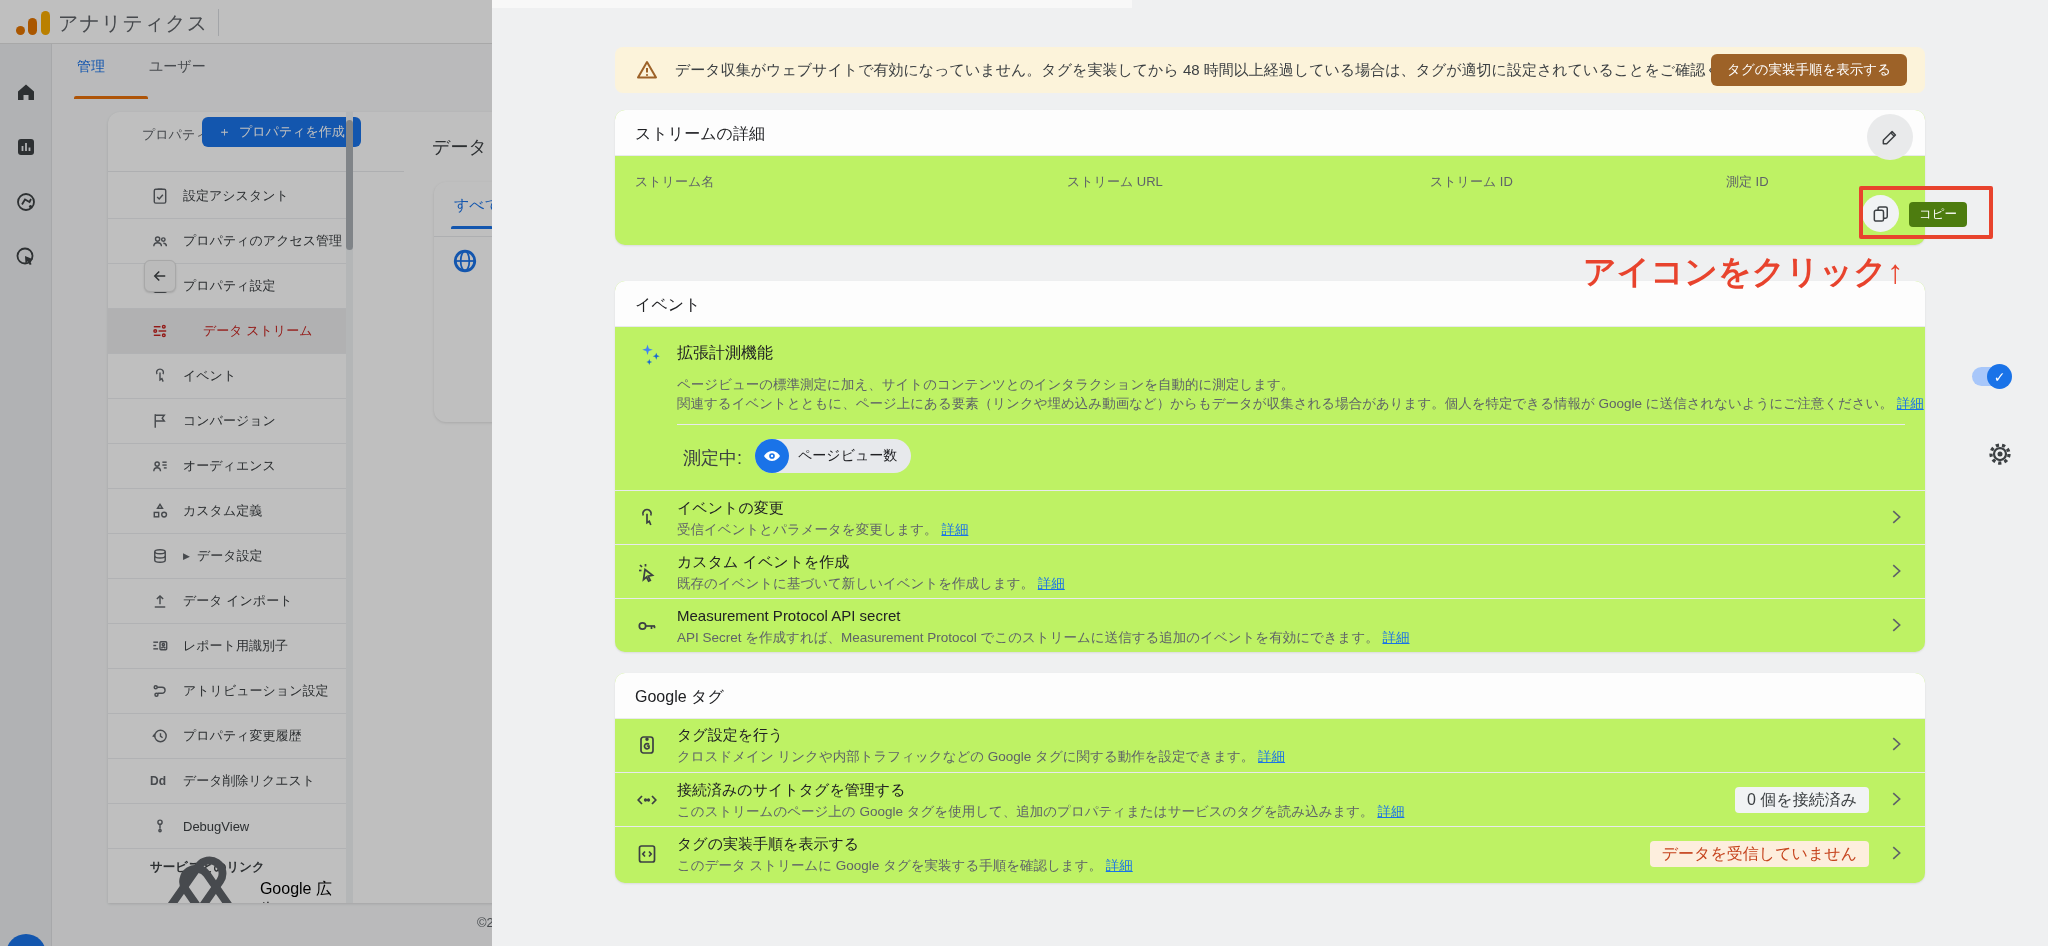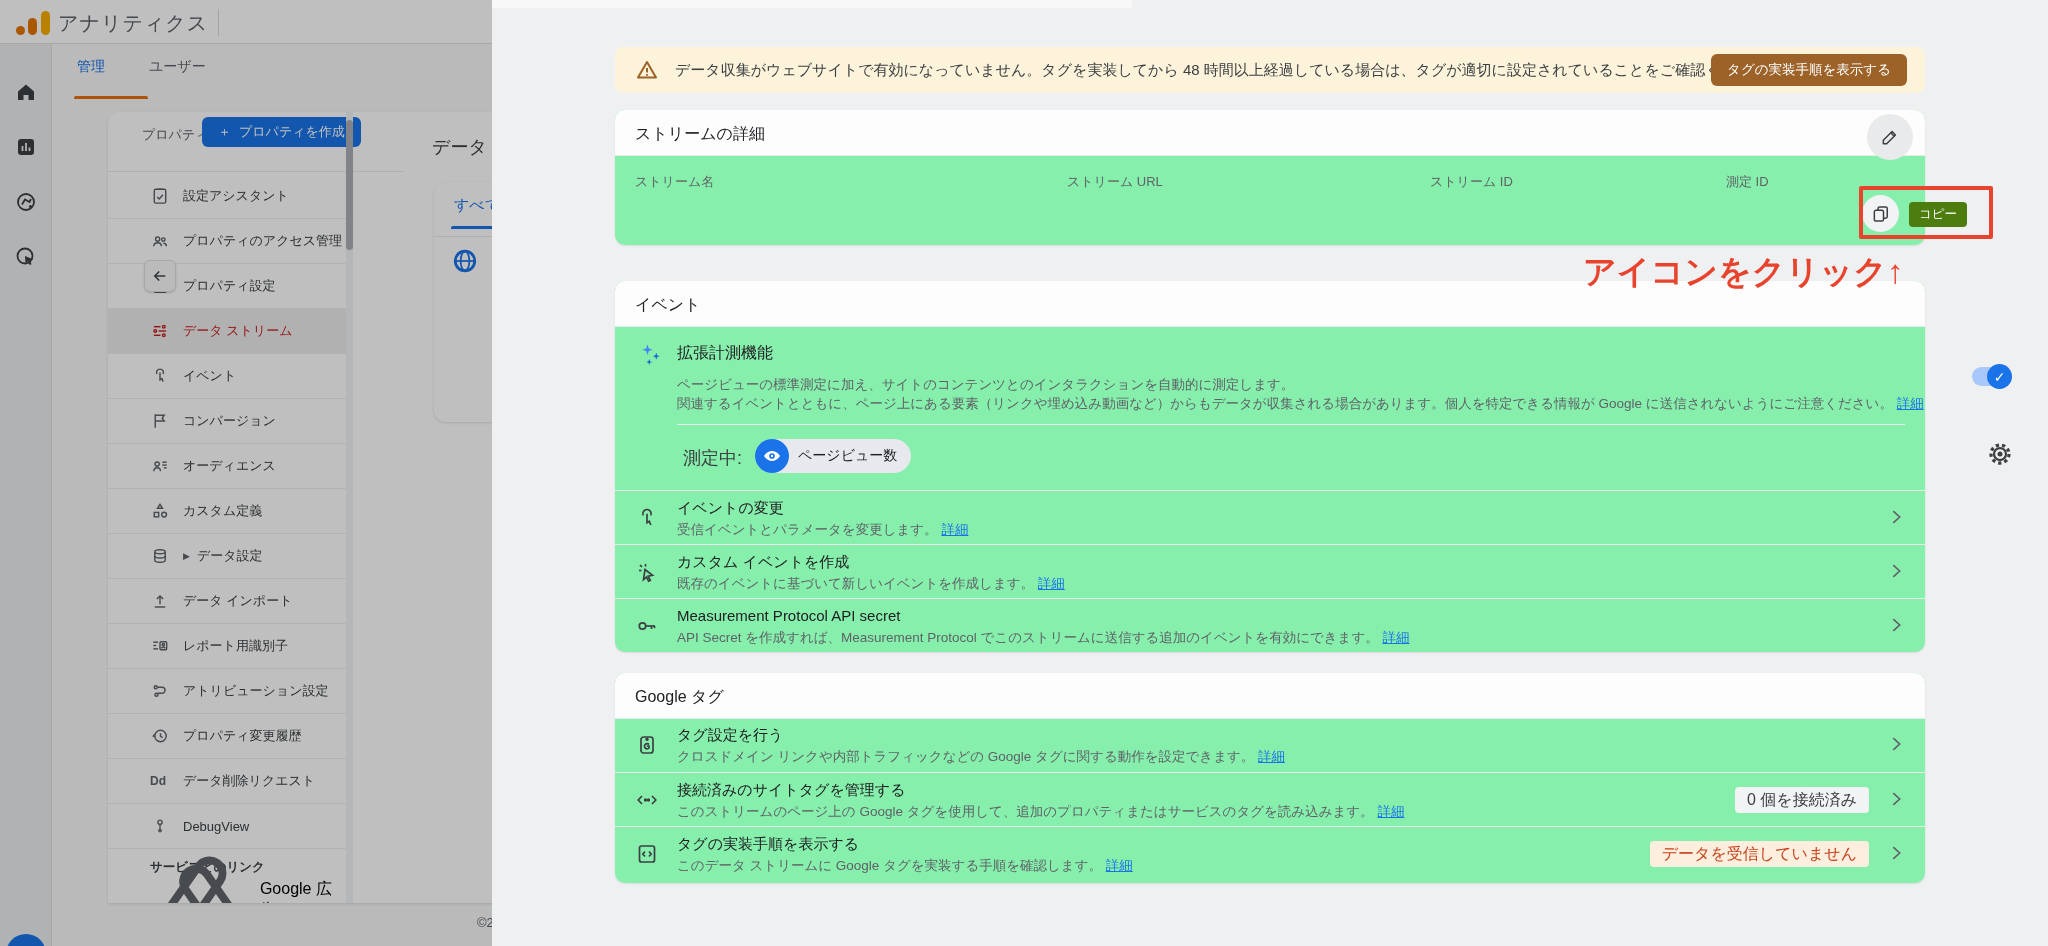--- a/index.html
+++ b/index.html
@@ -28,21 +28,21 @@
   #prop-label { position:absolute; left:34px; top:14px; font-size:13px; color:#5f6368; }
   #create-prop-btn { position:absolute; left:94px; top:5px; height:30px; padding:0 16px; background:#1a73e8; color:#fff; font-size:13px; border:none; border-radius:6px; display:flex; align-items:center; gap:8px; }
   #menu-divider-top { position:absolute; left:0; top:59px; width:296px; height:1px; background:#e8eaed; }
   #menu-scrollbar { position:absolute; left:238px; top:8px; width:7px; height:130px; background:#9aa0a6; border-radius:4px; opacity:.8; }
   #menu-scroll-track { position:absolute; left:238px; top:0; width:7px; height:791px; background:#f1f3f4; }
 
   #menu { position:absolute; left:0; top:62px; width:238px; }
   .mrow { position:relative; width:238px; height:45px; display:flex; align-items:center; border-bottom:1px solid #eceef0; }
   .mrow .mi { margin-left:42px; width:20px; height:20px; flex:none; }
   .mrow .mlabel { margin-left:13px; font-size:13px; color:#3c4043; white-space:nowrap; }
-  .mrow.sel { background:#ededee; }
+  .mrow.sel { background:#ededee;gap:20px; }
   .mrow.sel .mlabel { color:#c5221f; }
   .mi path, .mi rect, .mi circle, .mi line, .mi ellipse, .mi polyline { stroke:#5f6368; stroke-width:1.5; fill:none; }
   .mrow.sel .mi path, .mrow.sel .mi circle, .mrow.sel .mi line { stroke:#c5221f; }
   .mtext-icon { margin-left:42px; width:20px; font-size:12px; font-weight:bold; color:#5f6368; flex:none; }
   .expander { font-size:9px; color:#5f6368; margin-left:13px; }
   .expander + .mlabel { margin-left:7px; }
   #services-header { position:absolute; left:42px; top:747px; font-size:12.5px; font-weight:bold; color:#3c4043; }
   #svc-row { position:absolute; left:0; top:768px; width:238px; height:40px; display:flex; align-items:center; }
   #back-btn { position:absolute; left:36px; top:148px; width:32px; height:32px; background:#fafafa; border:1px solid #e0e0e0; border-radius:6px; display:flex; align-items:center; justify-content:center; box-shadow:0 1px 2px rgba(0,0,0,.15); }
 
@@ -62,21 +62,21 @@
 
   
   #flyout { position:absolute; left:492px; top:0; width:1556px; height:946px; background:#eff0f1; z-index:10; }
   #flyout-top-strip { position:absolute; left:0; top:0; width:640px; height:8px; background:#f8f8f8; }
 
   #warn-banner { position:absolute; left:123px; top:47px; width:1310px; height:46px; background:#fcf3da; border-radius:8px; display:flex; align-items:center; }
   #warn-icon { margin-left:20px; flex:none; }
   #warn-text { margin-left:16px; font-size:15px; color:#3c4043; }
   #warn-btn { position:absolute; right:18px; top:7px; height:32px; padding:0 16px; background:#9d6228; color:#fff; font-size:13.5px; border:none; border-radius:6px; }
 
-  .card { position:absolute; left:123px; width:1310px; background:#86efac; border-radius:10px; box-shadow:0 1px 2px rgba(0,0,0,.09); }
+  .card { position:absolute; left:123px; width:1310px; background:#bef264; border-radius:10px; box-shadow:0 1px 2px rgba(0,0,0,.09); }
   .card-header { position:absolute; left:0; top:0; width:100%; height:46px; border-bottom:1px solid #e8eaed; border-radius:10px 10px 0 0; background:#fdfdfd; }
   .card-header .ch-label { position:absolute; left:20px; top:14px; font-size:16px; color:#202124; }
 
   #stream-card { top:110px; height:135px; }
   #edit-btn { position:absolute; right:12px; top:4px; width:46px; height:46px; border-radius:50%; background:#e9eaeb; display:flex; align-items:center; justify-content:center; }
   .field-label { position:absolute; top:63px; font-size:13px; color:#5f6368; }
 
   #copy-circle { position:absolute; left:1370px; top:195px; width:37px; height:37px; border-radius:50%; background:#f1f3f4; display:flex; align-items:center; justify-content:center; }
   #copy-tooltip { position:absolute; left:1417px; top:202px; height:25px; padding:0 10px; background:#4d7c0f; color:#fff; font-size:12.5px; border-radius:4px; display:flex; align-items:center; }
   #anno-rect { position:absolute; left:1367px; top:186px; width:134px; height:53px; border:4px solid #e8432d; border-radius:2px; z-index:20; }

